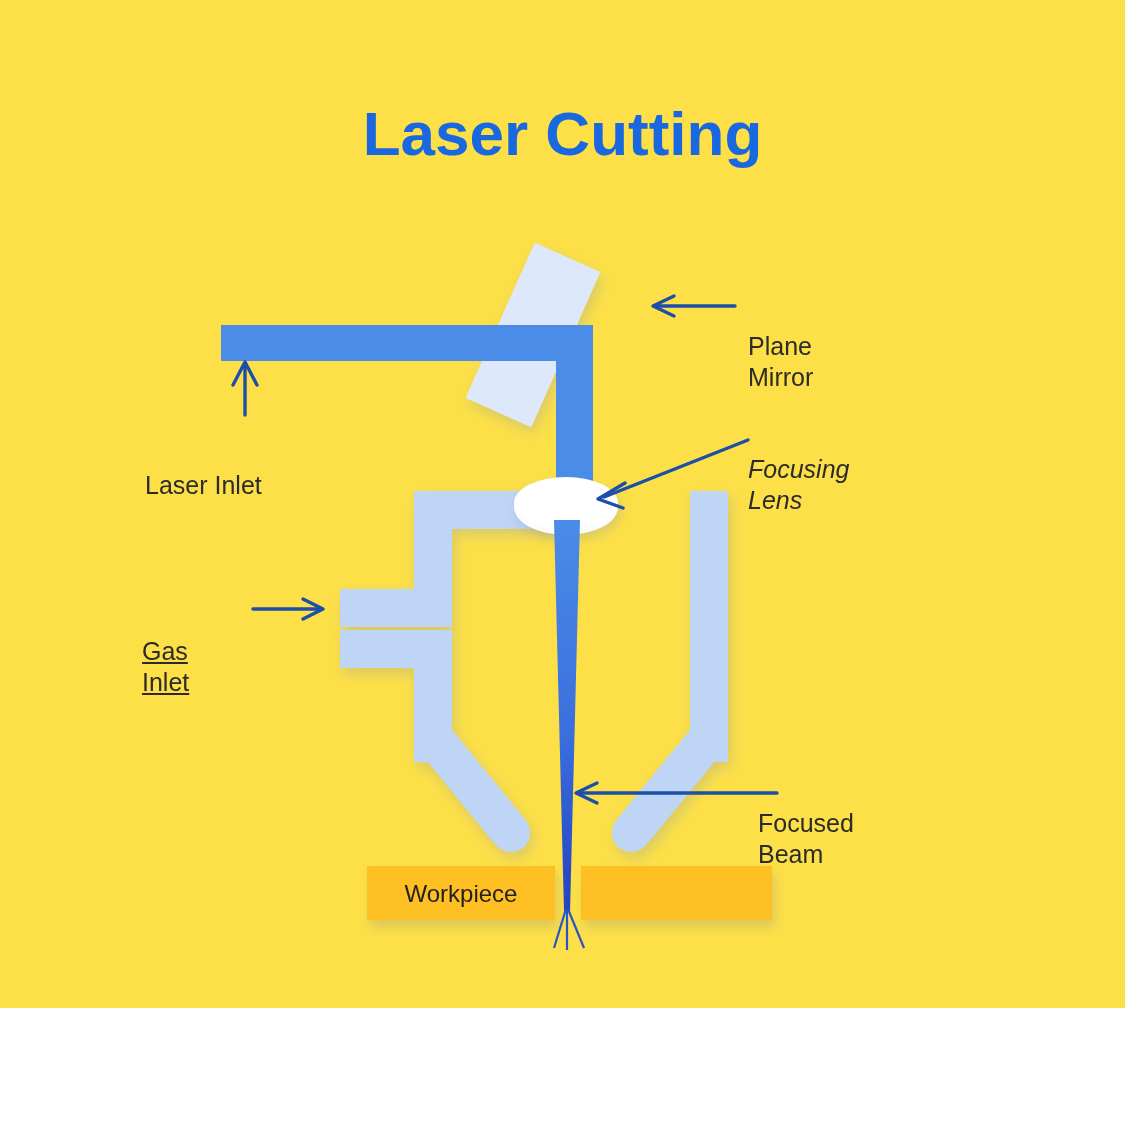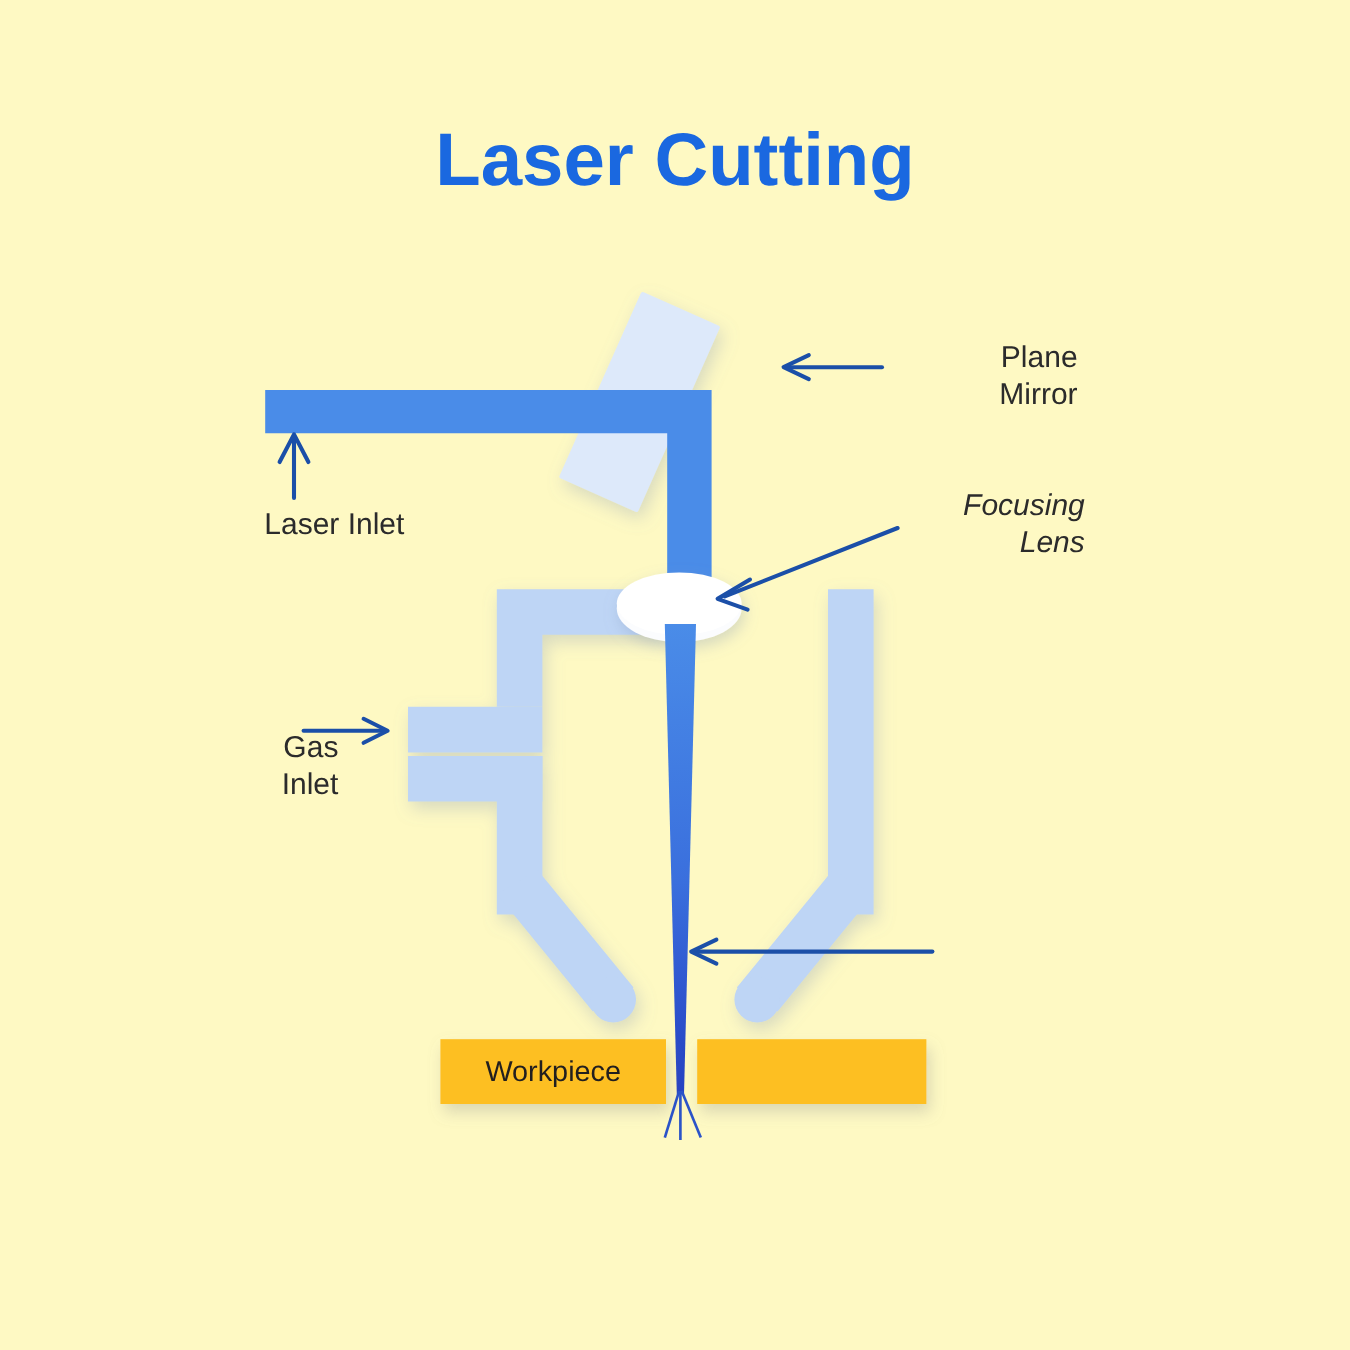--- a/index.html
+++ b/index.html
@@ -11,22 +11,22 @@
     width: 1125px;
     height: 1125px;
     position: relative;
     overflow: hidden;
     font-family: "Liberation Sans", "DejaVu Sans", sans-serif;
   }
   #stage {
     position: absolute;
     left: 0; top: 0;
     width: 1125px;
-    height: 1125px;
-    background: #fef9c3;
+    height: 1008px;
+    background: #fde047;
   }
   #diagram-svg {
     position: absolute;
     left: 0; top: 0;
     width: 1125px;
     height: 1125px;
     display: block;
   }
   .title {
     position: absolute;
@@ -38,27 +38,28 @@
     font-weight: bold;
     color: #1a68e0;
     letter-spacing: 0px;
     line-height: 1.05;
   }
   .label {
     position: absolute;
     color: #2b2b2b;
     font-size: 25px;
     line-height: 31px;
-    text-align: right;
+    text-align: left;
     white-space: pre-line;
+    margin-top: 48px;
   }
   #label-plane-mirror { left: 748px; top: 283px; width: 150px; }
   #label-focusing-lens { left: 748px; top: 406px; width: 156px; font-style: italic; }
   #label-laser-beam { left: 145px; top: 422px; width: 192px; }
-  #label-gas-inlet { left: 142px; top: 608px; width: 140px; }
+  #label-gas-inlet { left: 142px; top: 588px; width: 140px; text-decoration: underline; }
   #label-focused-beam { left: 758px; top: 760px; width: 175px; }
   #label-workpiece {
     position: absolute;
     left: 367px;
     top: 879px;
     width: 188px;
     text-align: center;
     color: #221f1f;
     font-size: 24px;
     line-height: 30px;
@@ -204,17 +205,19 @@
 Mirror</div>
 
   <div class="label" id="label-focusing-lens">Focusing
 Lens</div>
 
   <div class="label" id="label-laser-beam">Laser Inlet</div>
 
   <div class="label" id="label-gas-inlet">Gas
 Inlet</div>
 
+  <div class="label" id="label-focused-beam">Focused
+Beam</div>
 
   <div id="label-workpiece">Workpiece</div>
 
 
 </div>
 
 </body></html>

